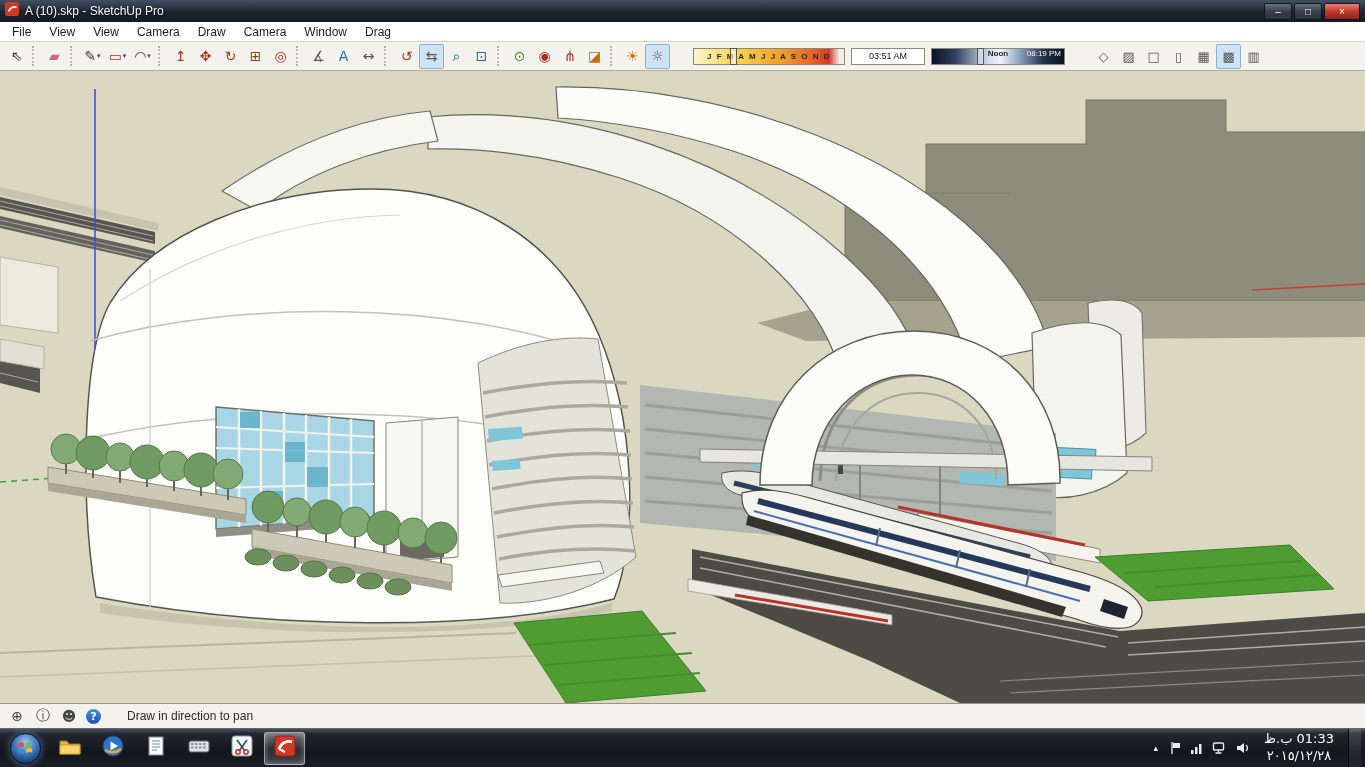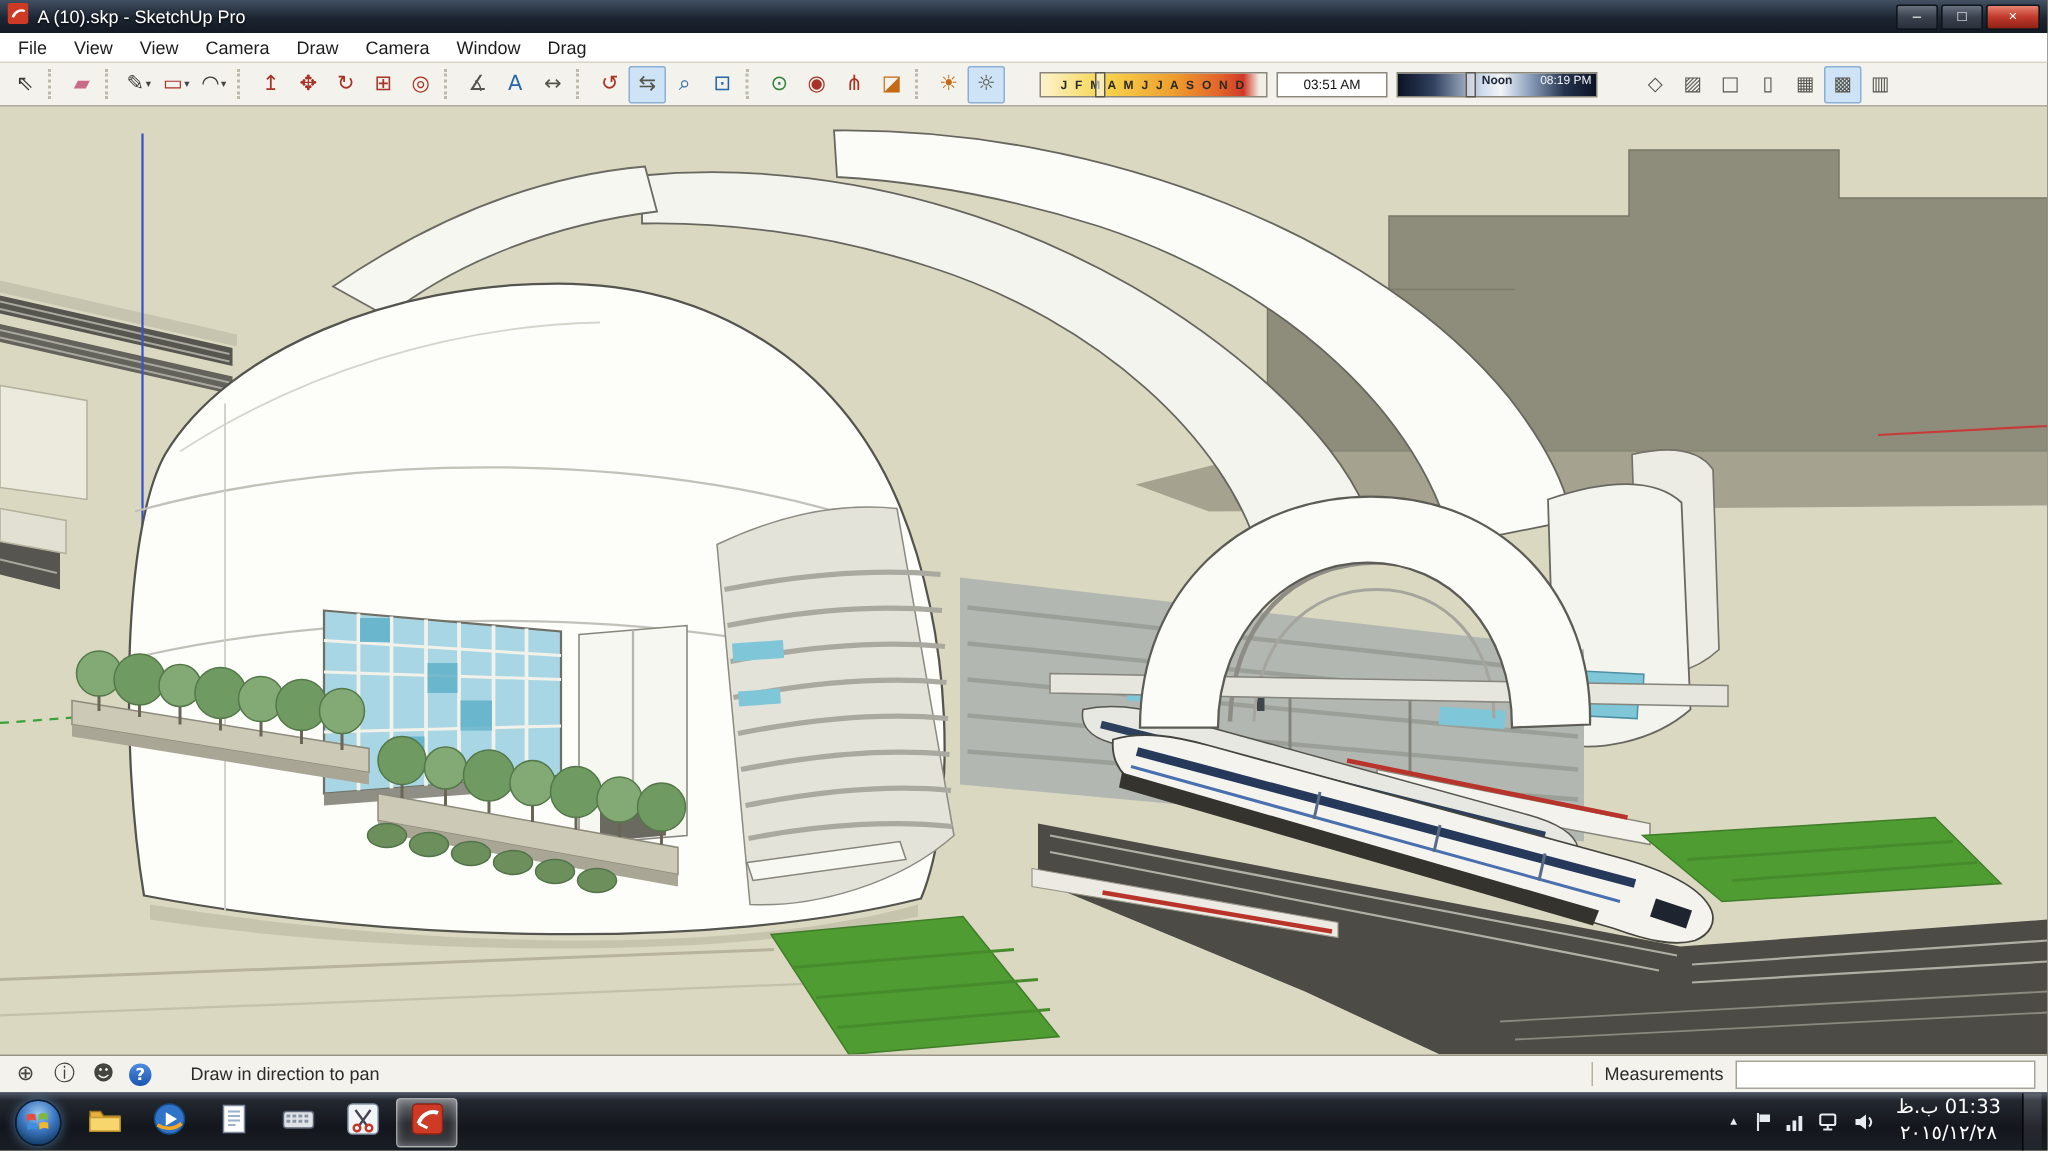--- a/index.html
+++ b/index.html
@@ -394,25 +394,20 @@
       </g>
     </svg>
   </div>
 
   <div class="statusbar">
     <span class="sicon">⊕</span>
     <span class="sicon">ⓘ</span>
     <span class="sicon">☻</span>
     <span class="helpbadge">?</span>
     <span class="hint">Draw in direction to pan</span>
-    <div class="mwrap">
-      <div class="vsep"></div>
-      <span class="mlabel">Measurements</span>
-      <input class="minput" value="" style="">
-    </div>
   </div>
 
   <div class="taskbar">
     <div class="startbtn">
       <div class="orb">
         <svg width="18" height="18" viewBox="0 0 18 18">
             <g transform="rotate(-4 9 9)">
               <path d="M2 4 C4 3 6 3 8 4 L8 8 C6 7 4 7 2 8 Z" fill="#e34f3f"></path>
               <path d="M10 4 C12 3 14 3 16 4 L16 8 C14 7 12 7 10 8 Z" fill="#7db93c"></path>
               <path d="M2 10 C4 9 6 9 8 10 L8 14 C6 13 4 13 2 14 Z" fill="#3e8edd"></path>

